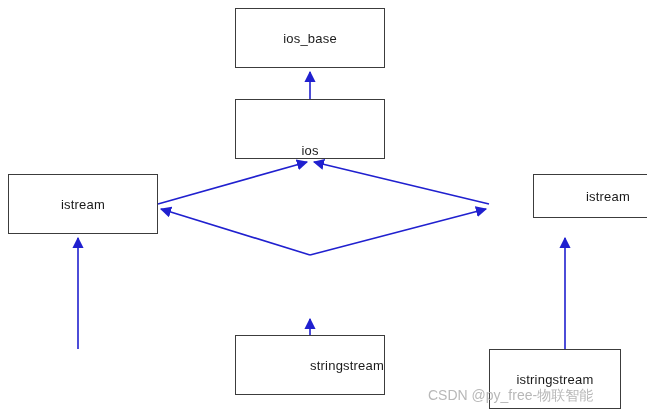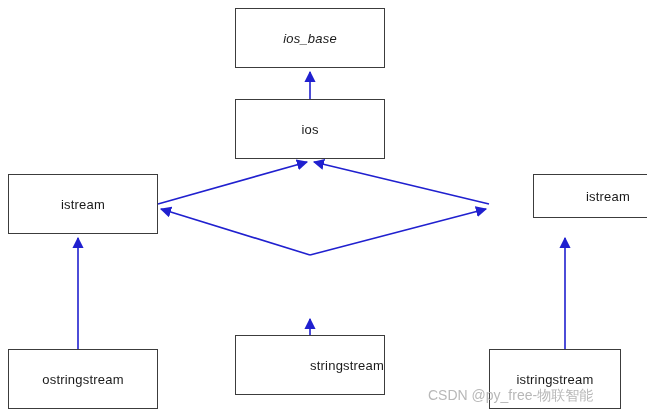--- a/index.html
+++ b/index.html
@@ -61,40 +61,37 @@
       <line x1="158" y1="204" x2="307" y2="162"></line>
       <line x1="489" y1="204" x2="314" y2="162"></line>
       <line x1="310" y1="255" x2="161" y2="209"></line>
       <line x1="310" y1="255" x2="486" y2="209"></line>
       <line x1="78" y1="349" x2="78" y2="238"></line>
       <line x1="310" y1="349" x2="310" y2="319"></line>
       <line x1="565" y1="349" x2="565" y2="238"></line>
     </g>
   </svg>
 
-  <div class="node" style="left:235px; top:8px; width:150px; height:60px;font-style:italic;">
+  <div class="node" style="left:235px; top:8px; width:150px; height:60px;">
     <span>ios_base</span>
   </div>
 
-  <div class="node" style="left:235px; top:99px; width:150px; height:60px;">
+  <div class="node" style="left:235px; top:99px; width:150px; height:60px;align-items:flex-end;">
     <span>ios</span>
   </div>
 
   <div class="node" style="left:8px; top:174px; width:150px; height:60px;">
     <span>istream</span>
   </div>
 
   <div class="node" style="left:490px; top:174px; width:150px; height:44px;margin-left:43px;">
     <span>istream</span>
   </div>
 
 
-  <div class="node" style="left:8px; top:349px; width:150px; height:60px;">
-    <span>ostringstream</span>
-  </div>
 
   <div class="node" style="left:235px; top:335px; width:150px; height:60px;justify-content:flex-end;">
     <span>stringstream</span>
   </div>
 
   <div class="node" style="left:489px; top:349px; width:132px; height:60px;">
     <span>istringstream</span>
   </div>
 
   <div class="watermark" style="left:428px; top:387px;">CSDN @py_free-物联智能</div>

